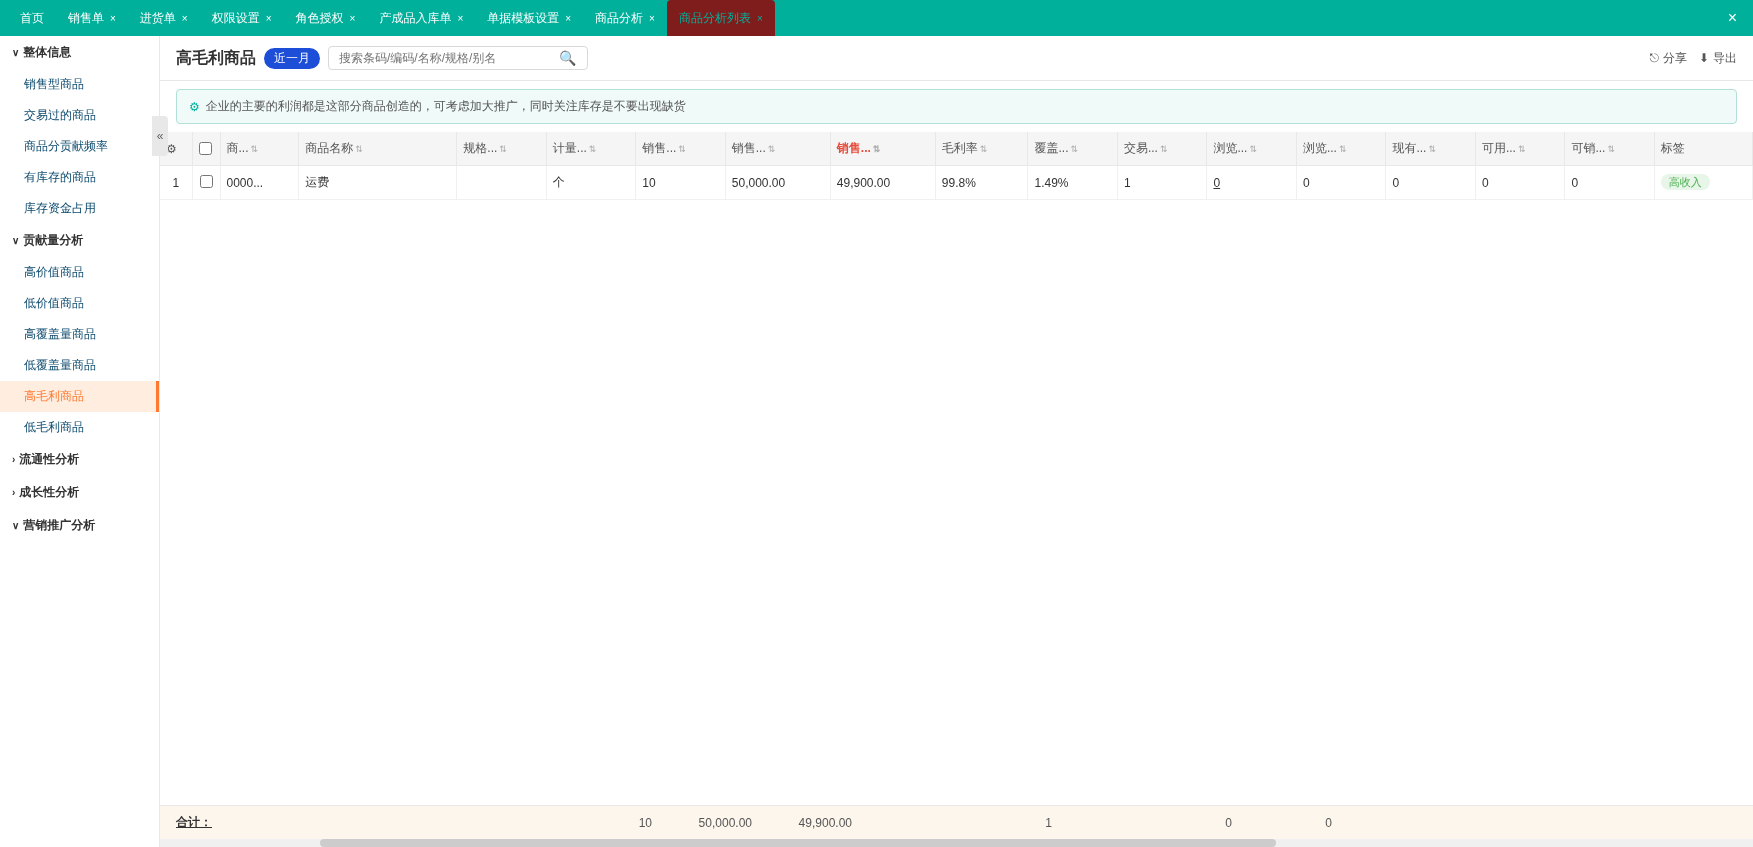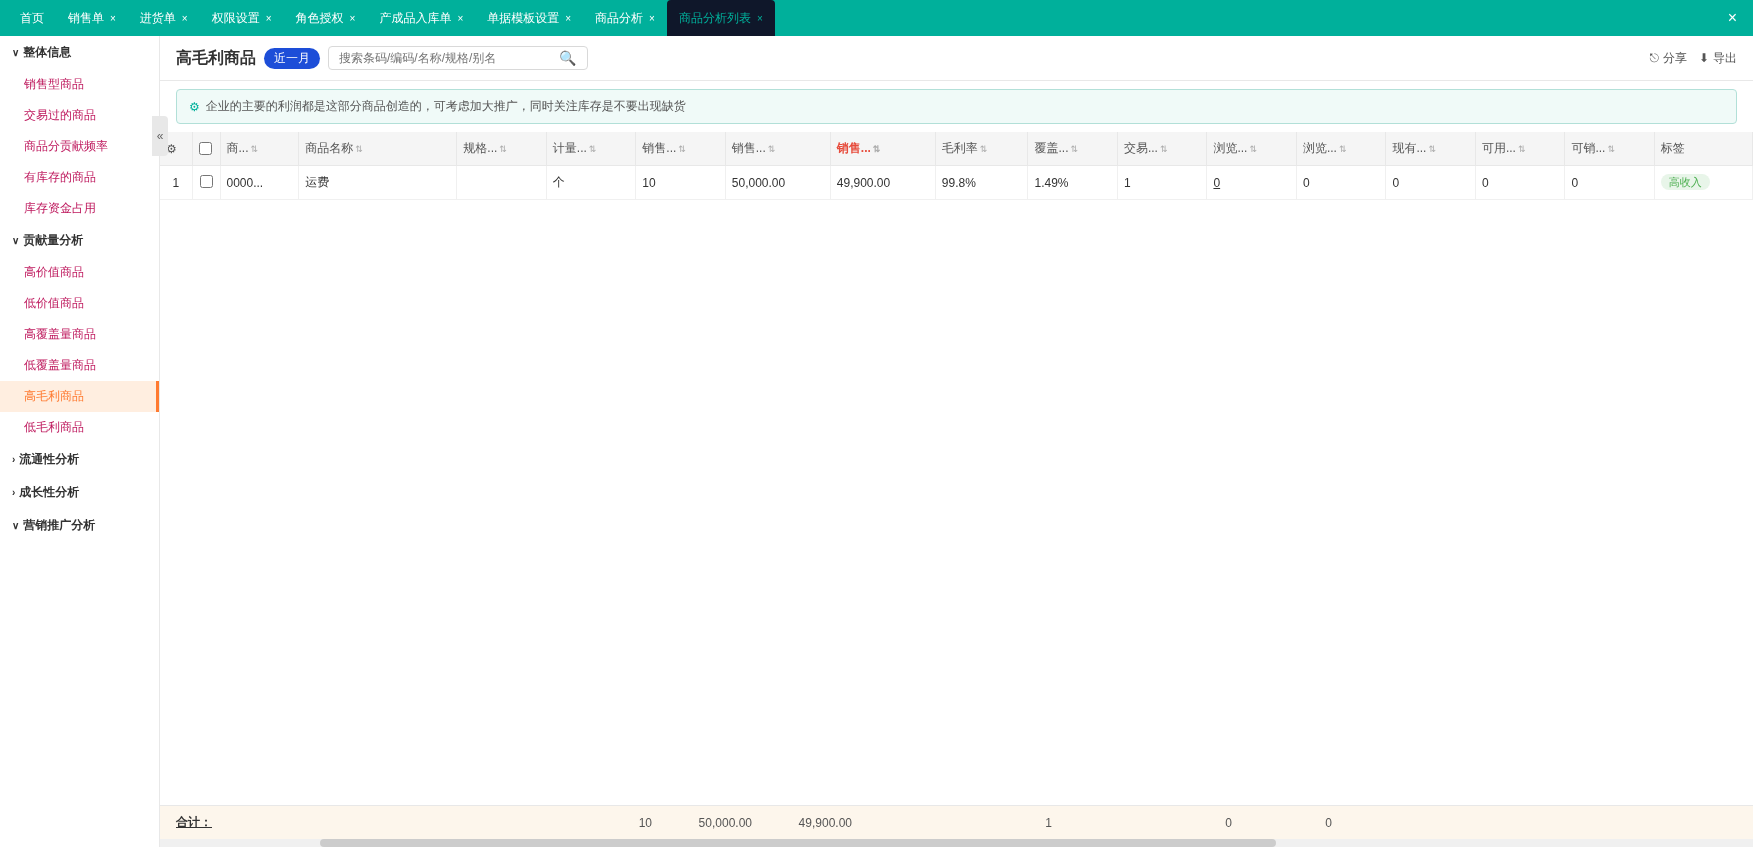--- a/index.html
+++ b/index.html
@@ -19,21 +19,21 @@
       align-items: center;
       padding: 0 12px;
       height: 36px;
       color: #fff;
       cursor: pointer;
       white-space: nowrap;
       font-size: 13px;
       gap: 4px;
     }
     .nav-tab.active {
-      background: #0f172a;
+      background: #7f1d1d;
       color: #00b09b;
       border-radius: 4px 4px 0 0;
     }
     .nav-tab .close-icon { font-size: 10px; cursor: pointer; margin-left: 2px; }
     .nav-close-btn {
       margin-left: auto;
       color: #fff;
       cursor: pointer;
       font-size: 16px;
       padding: 0 8px;
@@ -59,21 +59,21 @@
       align-items: center;
       padding: 8px 12px;
       color: #333;
       font-weight: bold;
       cursor: pointer;
       font-size: 12px;
     }
     .sidebar-section-header .arrow { margin-right: 4px; font-size: 10px; }
     .sidebar-item {
       padding: 7px 12px 7px 24px;
-      color: #be185d;
+      color: #0c4a6e;
       cursor: pointer;
       font-size: 12px;
       white-space: nowrap;
     }
     .sidebar-item.active {
       background: #ffeee0;
       color: #ff7a30;
       border-right: 3px solid #ff7a30;
     }
     .sidebar-collapse-btn {

